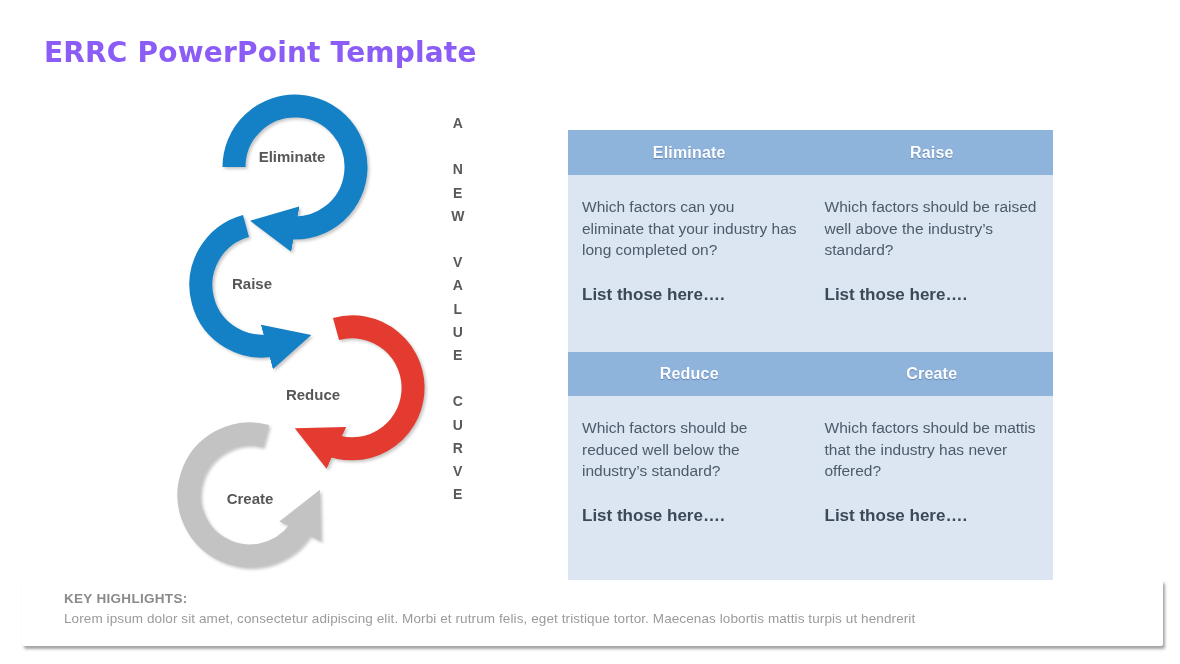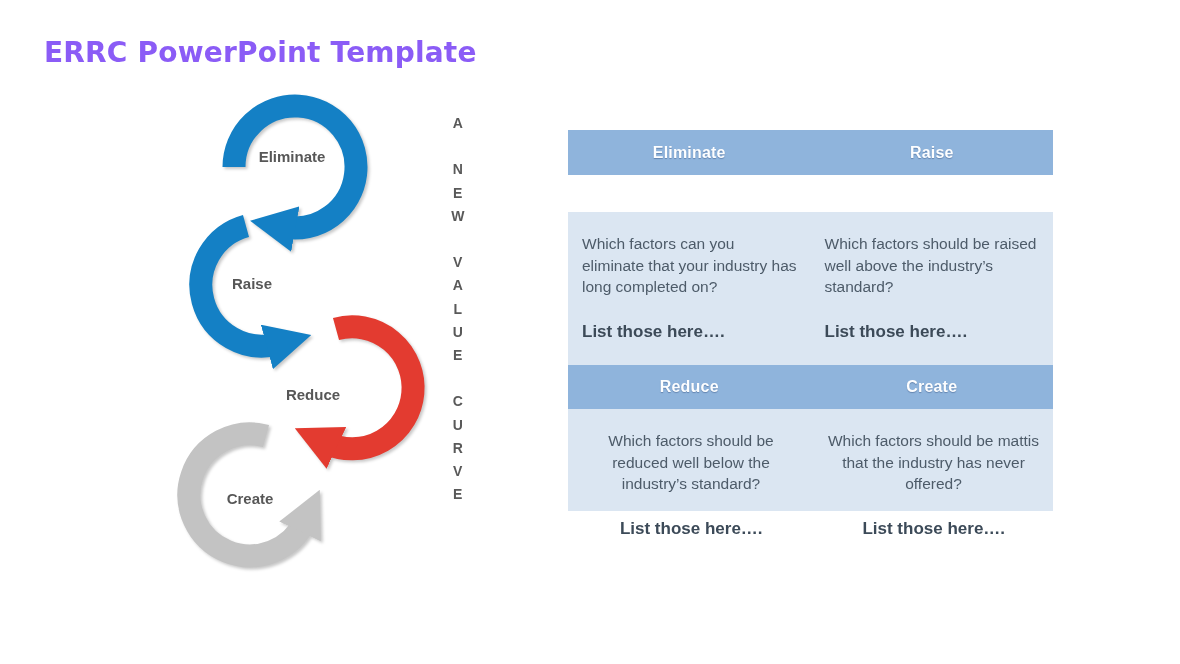--- a/index.html
+++ b/index.html
@@ -15,22 +15,22 @@
                     white-space:pre-line;font:700 14px/23.2px "Liberation Sans",sans-serif;
                     color:#595959;letter-spacing:.5px;}
   
   .errc-table{position:absolute;left:568px;top:130px;width:485px;}
   .t-header{height:45px;background:#8fb4dc;display:flex;}
   .t-header.second{height:44px;}
   .hcell{flex:1;display:flex;align-items:center;justify-content:center;
          color:#fdfeff;font-weight:700;font-size:16px;letter-spacing:.2px;
          text-shadow:0 1px 1px rgba(70,100,145,.6);}
   .t-body{background:#dbe6f2;display:flex;}
-  .t-body.first{height:153px;margin-top:37px;}
-  .t-body.second{height:102px;text-align:center;}
+  .t-body.first{height:177px;}
+  .t-body.second{height:184px;}
   .bcell{flex:1;padding:21px 10px 0 14px;box-sizing:border-box;}
   .question{margin:0;max-width:218px;font-size:15.5px;line-height:21.5px;color:#4d5b69;}
   .cta{margin:24px 0 0;font-size:17px;font-weight:700;color:#3c4a58;}
   
   .footer-card{position:absolute;left:22px;top:580px;width:1141px;height:66px;box-sizing:border-box;
                background:#ffffff;border-radius:2px;padding:11px 20px 0 42px;
                box-shadow:2px 3px 3px rgba(125,125,125,.7);}
   .footer-heading{font-size:13.5px;font-weight:700;color:#8a8a8a;letter-spacing:.3px;}
   .footer-text{margin-top:5px;font-size:13.5px;color:#9b9b9b;letter-spacing:.1px;}
 </style>
@@ -107,14 +107,18 @@
         <p class="question">Which factors should be reduced well below the industry’s standard?</p>
         <p class="cta">List those here….</p>
       </div>
       <div class="bcell">
         <p class="question">Which factors should be mattis that the industry has never offered?</p>
         <p class="cta">List those here….</p>
       </div>
     </div>
   </div>
 
+  <div class="footer-card">
+    <div class="footer-heading">KEY HIGHLIGHTS:</div>
+    <div class="footer-text">Lorem ipsum dolor sit amet, consectetur adipiscing elit. Morbi et rutrum felis, eget tristique tortor. Maecenas lobortis mattis turpis ut hendrerit</div>
+  </div>
 
 </div>
 
 </body></html>

